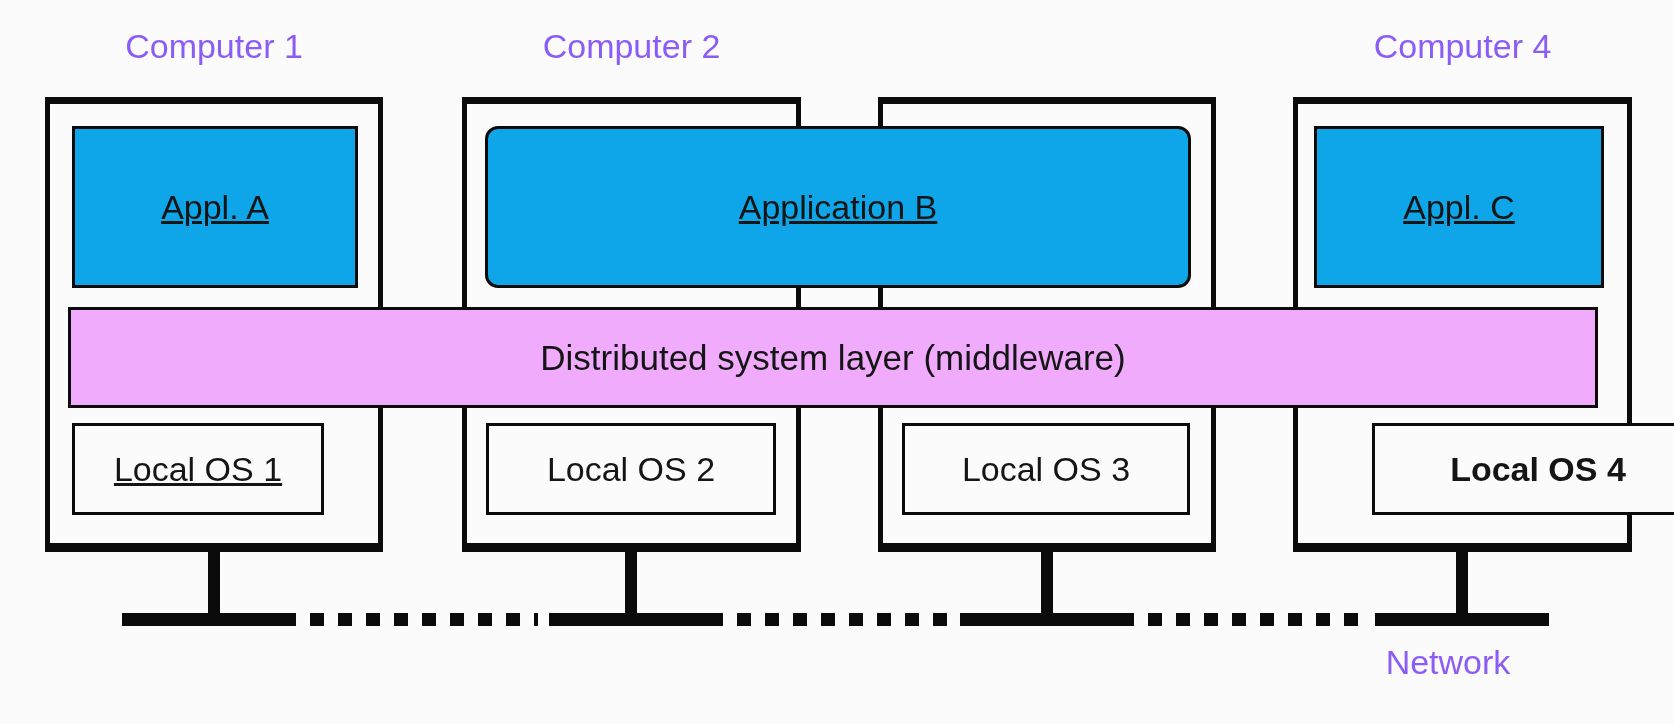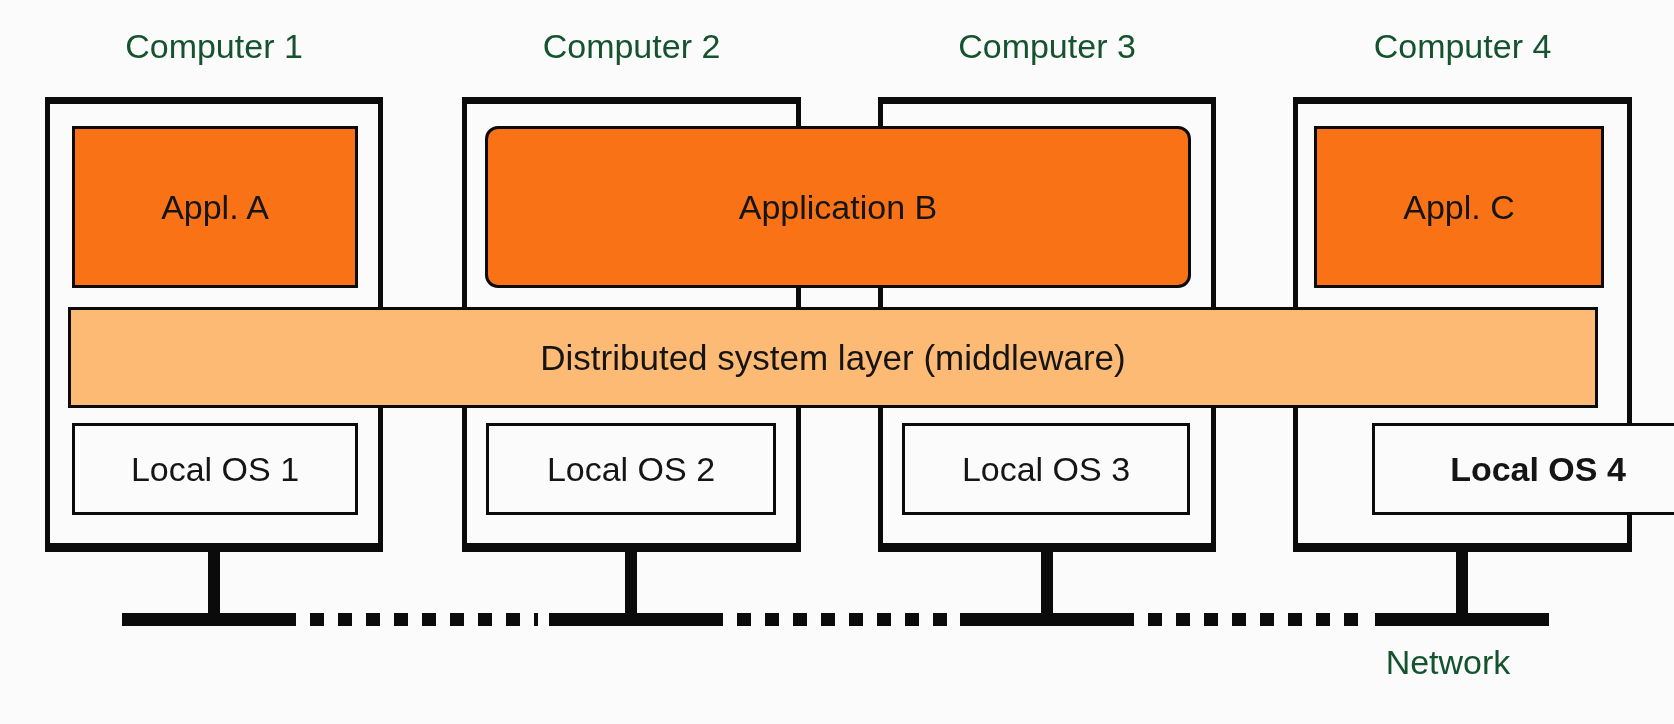--- a/index.html
+++ b/index.html
@@ -15,21 +15,21 @@
     overflow: hidden;
     font-family: "Liberation Sans", sans-serif;
     color: #151515;
   }
   .abs { position: absolute; box-sizing: border-box; }
 
   
   .lbl {
     text-align: center;
     white-space: nowrap;
-    color: #14532d;
+    color: #8b5cf6;
   }
   .computer-label {
     top: 24px;
     height: 44px;
     line-height: 44px;
     font-size: 34px;
     z-index: 5;
   }
 
   
@@ -41,36 +41,37 @@
     border-bottom-width: 9px;
     background: transparent;
     z-index: 1;
   }
 
   
   .app-box {
     top: 126px;
     height: 162px;
     border: 3px solid #0b0b0b;
-    background: #f97316;
+    background: #0ea5e9;
     z-index: 3;
     display: flex;
     align-items: center;
     justify-content: center;
     font-size: 34px;
+    text-decoration: underline;
   }
 
   
   .middleware-box {
     top: 307px;
     height: 101px;
     left: 68px;
     width: 1530px;
     border: 3px solid #0b0b0b;
-    background: #fdba74;
+    background: #f0abfc;
     z-index: 3;
     display: flex;
     align-items: center;
     justify-content: center;
     font-size: 35px;
   }
 
   
   .os-box {
     top: 423px;
@@ -117,21 +118,20 @@
     z-index: 5;
   }
 </style>
 </head>
 <body>
 
 <div class="canvas">
 
   <div class="abs lbl computer-label" style="left:45px;  width:338px;">Computer 1</div>
   <div class="abs lbl computer-label" style="left:462px; width:339px;">Computer 2</div>
-  <div class="abs lbl computer-label" style="left:878px; width:338px;">Computer 3</div>
   <div class="abs lbl computer-label" style="left:1293px;width:339px;">Computer 4</div>
 
   <div class="abs computer-box" style="left:45px;  width:338px;"></div>
   <div class="abs computer-box" style="left:462px; width:339px;"></div>
   <div class="abs computer-box" style="left:878px; width:338px;"></div>
   <div class="abs computer-box" style="left:1293px;width:339px;"></div>
 
   <div class="abs app-box" style="left:72px;   width:286px;">
     <span>Appl. A</span>
   </div>
@@ -139,21 +139,21 @@
     <span>Application B</span>
   </div>
   <div class="abs app-box" style="left:1314px; width:290px;text-align:center;">
     <span>Appl. C</span>
   </div>
 
   <div class="abs middleware-box">
     <span>Distributed system layer (middleware)</span>
   </div>
 
-  <div class="abs os-box" style="left:72px;   width:286px;">
+  <div class="abs os-box" style="left:72px;   width:252px;text-decoration:underline;">
     <span>Local OS 1</span>
   </div>
   <div class="abs os-box" style="left:486px;  width:290px;">
     <span>Local OS 2</span>
   </div>
   <div class="abs os-box" style="left:902px;  width:288px;align-items:center;">
     <span>Local OS 3</span>
   </div>
   <div class="abs os-box" style="left:1372px; width:332px;font-weight:bold;">
     <span>Local OS 4</span>

